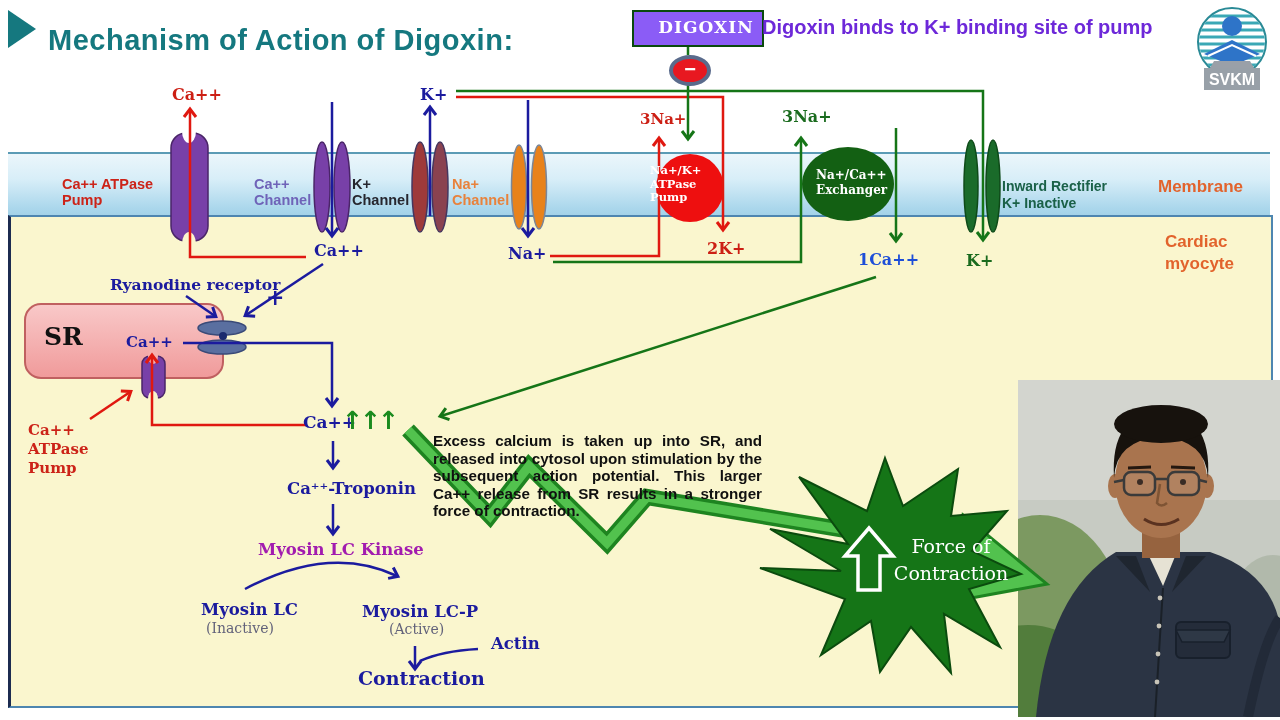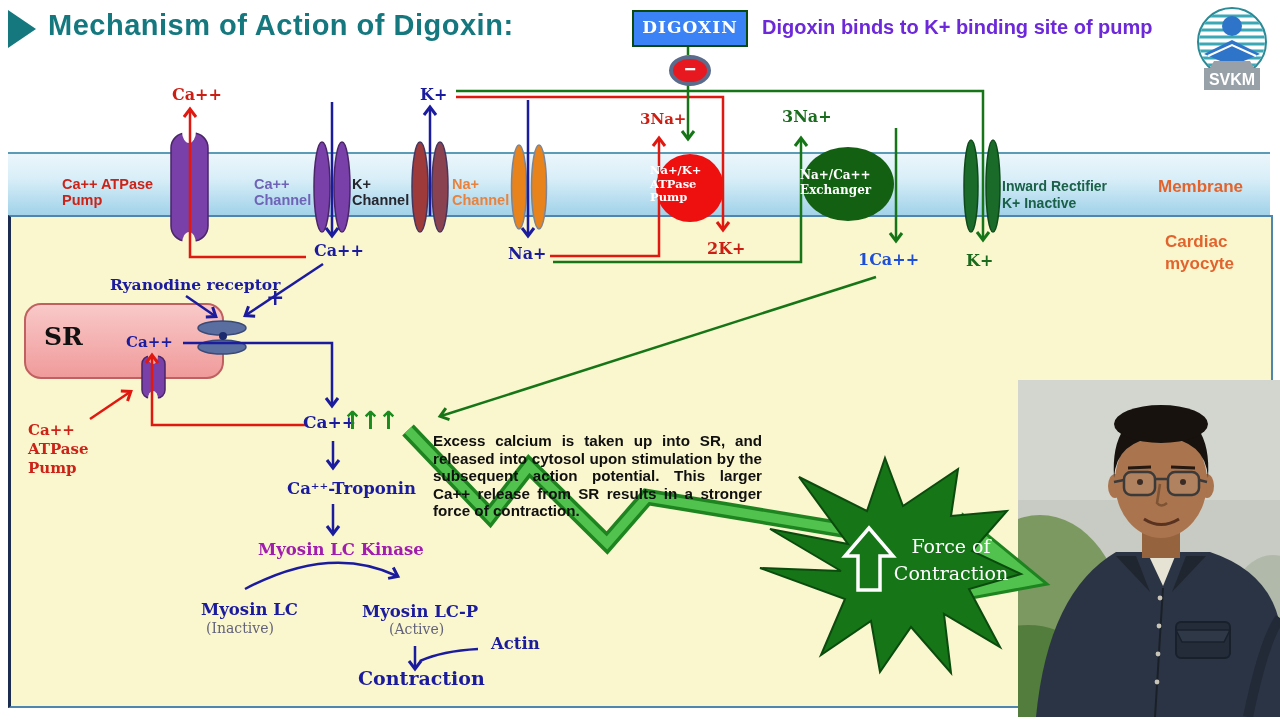--- a/index.html
+++ b/index.html
@@ -8,26 +8,26 @@
   
   #cytosol{position:absolute;left:8px;top:215px;width:1260px;height:489px;
            background:#FAF6CE;border:2px solid #4E86B0;border-left:3px solid #1C2B50;z-index:1;}
   #membrane{position:absolute;left:8px;top:152px;width:1262px;height:66px;
             background:linear-gradient(180deg,#EBF6FB 0%,#D8EEF8 38%,#ABD7EC 82%,#9FCFE6 100%);
             border-top:2px solid #5B9BB5;border-bottom:3px solid #5B9BB5;z-index:1;}
   
   .lbl{position:absolute;font-family:"DejaVu Serif",serif;font-weight:bold;white-space:nowrap;z-index:6;}
   .snd{position:absolute;font-family:"Liberation Sans",sans-serif;font-weight:bold;white-space:nowrap;z-index:6;}
   .ctr{text-align:left;white-space:normal;}
-  #title{left:48px;top:9px;font-size:29px;color:#15787F;letter-spacing:.5px;}
+  #title{left:48px;top:24px;font-size:29px;color:#15787F;letter-spacing:.5px;}
   #play-tri{position:absolute;left:8px;top:10px;width:0;height:0;z-index:6;
             border-left:28px solid #15787F;border-top:19px solid transparent;border-bottom:19px solid transparent;}
-  #digoxin-box{position:absolute;left:632px;top:10px;width:112px;height:33px;background:#3b82f6;
+  #digoxin-box{position:absolute;left:632px;top:10px;width:112px;height:33px;background:#8b5cf6;
                border:2px solid #0A4A0E;color:#fff;font-family:"DejaVu Serif",serif;font-weight:bold;
-               font-size:17px;letter-spacing:1px;text-align:center;line-height:31px;z-index:6;}
+               font-size:17px;letter-spacing:1px;text-align:center;line-height:31px;z-index:6;padding-left:16px;}
   #note{left:762px;top:16px;font-size:20px;color:#6d28d9;}
   #minus-badge{position:absolute;left:669px;top:55px;width:34px;height:23px;border-radius:50%;
                background:#E81820;border:4px solid #5A6B8C;color:#fff;text-align:center;
                line-height:21px;font-size:20px;font-weight:bold;z-index:6;}
   #note-box{position:absolute;left:433px;top:432px;width:329px;font-family:"Liberation Sans",sans-serif;
             font-weight:bold;font-size:15.2px;line-height:17.5px;color:#101010;text-align:justify;z-index:6;}
   #force-txt{position:absolute;left:868px;top:533px;width:166px;text-align:center;color:#fff;
              font-family:"DejaVu Serif",serif;font-weight:normal;font-size:19px;line-height:27px;z-index:6;}
   #photo{position:absolute;left:1018px;top:380px;width:262px;height:337px;z-index:3;overflow:hidden;}
   #logo{position:absolute;left:1190px;top:4px;width:84px;height:88px;z-index:6;}
@@ -181,21 +181,21 @@
   <div class="snd ctr" style="left:62px;top:176px;width:106px;font-size:14.5px;line-height:16px;color:#CC2318;">
     <span>Ca++ ATPase</span><br><span>Pump</span></div>
   <div class="snd ctr" style="left:254px;top:176px;width:60px;font-size:14.5px;line-height:16px;color:#6F63B8;">
     <span>Ca++</span><br><span>Channel</span></div>
   <div class="snd ctr" style="left:352px;top:176px;width:62px;font-size:14.5px;line-height:16px;color:#26262E;">
     <span>K+</span><br><span>Channel</span></div>
   <div class="snd ctr" style="left:452px;top:176px;width:60px;font-size:14.5px;line-height:16px;color:#E8823C;">
     <span>Na+</span><br><span>Channel</span></div>
   <div class="lbl ctr" style="left:650px;top:164px;width:80px;font-size:11.5px;line-height:13.5px;color:#fff;">
     <span>Na+/K+</span><br><span>ATPase</span><br><span>Pump</span></div>
-  <div class="lbl ctr" style="left:800px;top:168px;width:96px;font-size:12px;line-height:14.5px;color:#fff;">
+  <div class="lbl ctr" style="left:800px;top:168px;width:96px;font-size:12px;line-height:14.5px;color:#fff;padding-left:16px;">
     <span>Na+/Ca++</span><br><span>Exchanger</span></div>
   <div class="snd ctr" style="left:1002px;top:178px;width:112px;font-size:14px;line-height:16.5px;color:#1A6148;">
     <span>Inward Rectifier</span><br><span>K+ Inactive</span></div>
   <div class="snd" style="left:1158px;top:177px;font-size:17px;color:#E2632C;">Membrane</div>
   <div class="snd ctr" style="left:1165px;top:231px;width:84px;font-size:17px;line-height:22px;color:#E2632C;">
     <span>Cardiac</span><br><span>myocyte</span></div>
 
   <div class="lbl" style="left:172px;top:85px;font-size:16px;color:#CC1F14;">Ca++</div>
   <div class="lbl" style="left:420px;top:85px;font-size:16px;color:#1B1B9E;">K+</div>
   <div class="lbl" style="left:640px;top:110px;font-size:15px;color:#CC1F14;">3Na+</div>

